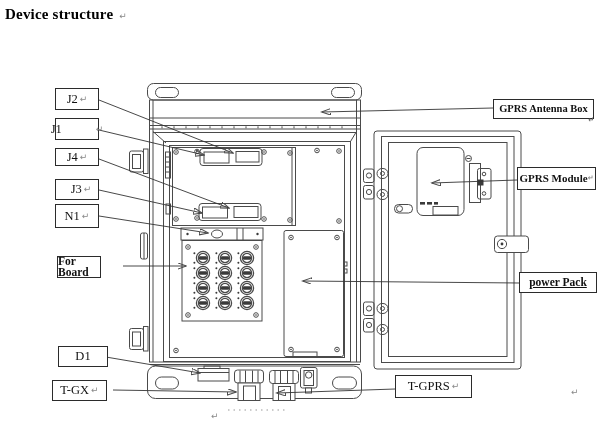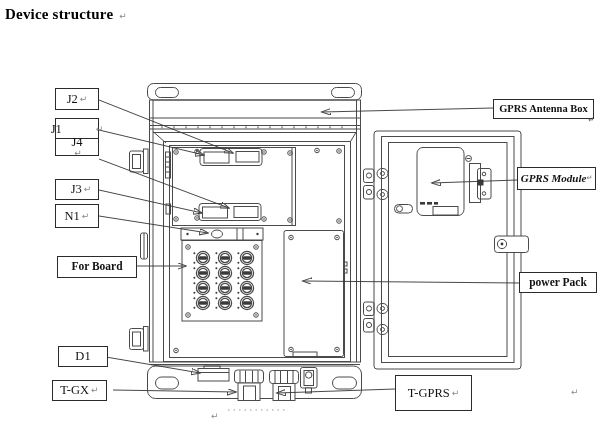--- a/index.html
+++ b/index.html
@@ -262,54 +262,54 @@
   </svg>
 
   <div class="callout" style="left:55px;top:88px;width:44px;height:22px;">
     <span>J2</span>
       <span class="pmark">↵</span>
   </div>
   <div class="callout" style="left:55px;top:118px;width:44px;height:22px;gap:32px;">
     <span>J1</span>
       <span class="pmark">↵</span>
   </div>
-  <div class="callout" style="left:55px;top:138px;width:44px;height:18px;flex-direction:column;">
+  <div class="callout" style="left:55px;top:148px;width:44px;height:18px;">
     <span>J4</span>
       <span class="pmark">↵</span>
   </div>
   <div class="callout" style="left:55px;top:179px;width:44px;height:21px;padding-left:8px;">
     <span>J3</span>
       <span class="pmark">↵</span>
   </div>
   <div class="callout" style="left:55px;top:204px;width:44px;height:24px;">
     <span>N1</span>
       <span class="pmark">↵</span>
   </div>
-  <div class="callout bold" style="left:57px;top:256px;width:80px;height:22px;font-size:11.5px;">
+  <div class="callout bold" style="left:57px;top:256px;width:44px;height:22px;font-size:11.5px;">
     <span>For Board</span>
   </div>
   <div class="callout" style="left:58px;top:346px;width:50px;height:21px;">
     <span>D1</span>
   </div>
   <div class="callout" style="left:52px;top:380px;width:55px;height:21px;">
     <span>T-GX</span>
       <span class="pmark">↵</span>
   </div>
   <div class="callout bold" style="left:493px;top:99px;width:101px;height:20px;font-size:10.5px;">
     <span>GPRS Antenna Box</span>
     <span class="cornermark">↵</span>
   </div>
-  <div class="callout bold" style="left:517px;top:167px;width:79px;height:23px;font-size:11px;font-style:italic;">
+  <div class="callout bold" style="left:517px;top:167px;width:79px;height:23px;font-size:11px;">
     <span>GPRS Module</span>
       <span class="pmark" style="font-size:7px;margin-left:0;">↵</span>
   </div>
-  <div class="callout bold" style="left:519px;top:272px;width:78px;height:21px;font-size:11.5px;">
+  <div class="callout bold" style="left:519px;top:272px;width:78px;height:21px;font-size:11.5px;text-decoration:underline;">
     <span>power Pack</span>
   </div>
-  <div class="callout" style="left:395px;top:375px;width:77px;height:36px;">
+  <div class="callout" style="left:395px;top:375px;width:77px;height:23px;">
     <span>T-GPRS</span>
       <span class="pmark">↵</span>
   </div>
 
   <div class="floatmark" style="left:211px;top:411px;">↵</div>
   <div class="floatmark" style="left:571px;top:387px;">↵</div>
 
 </div>
 
 </body></html>

